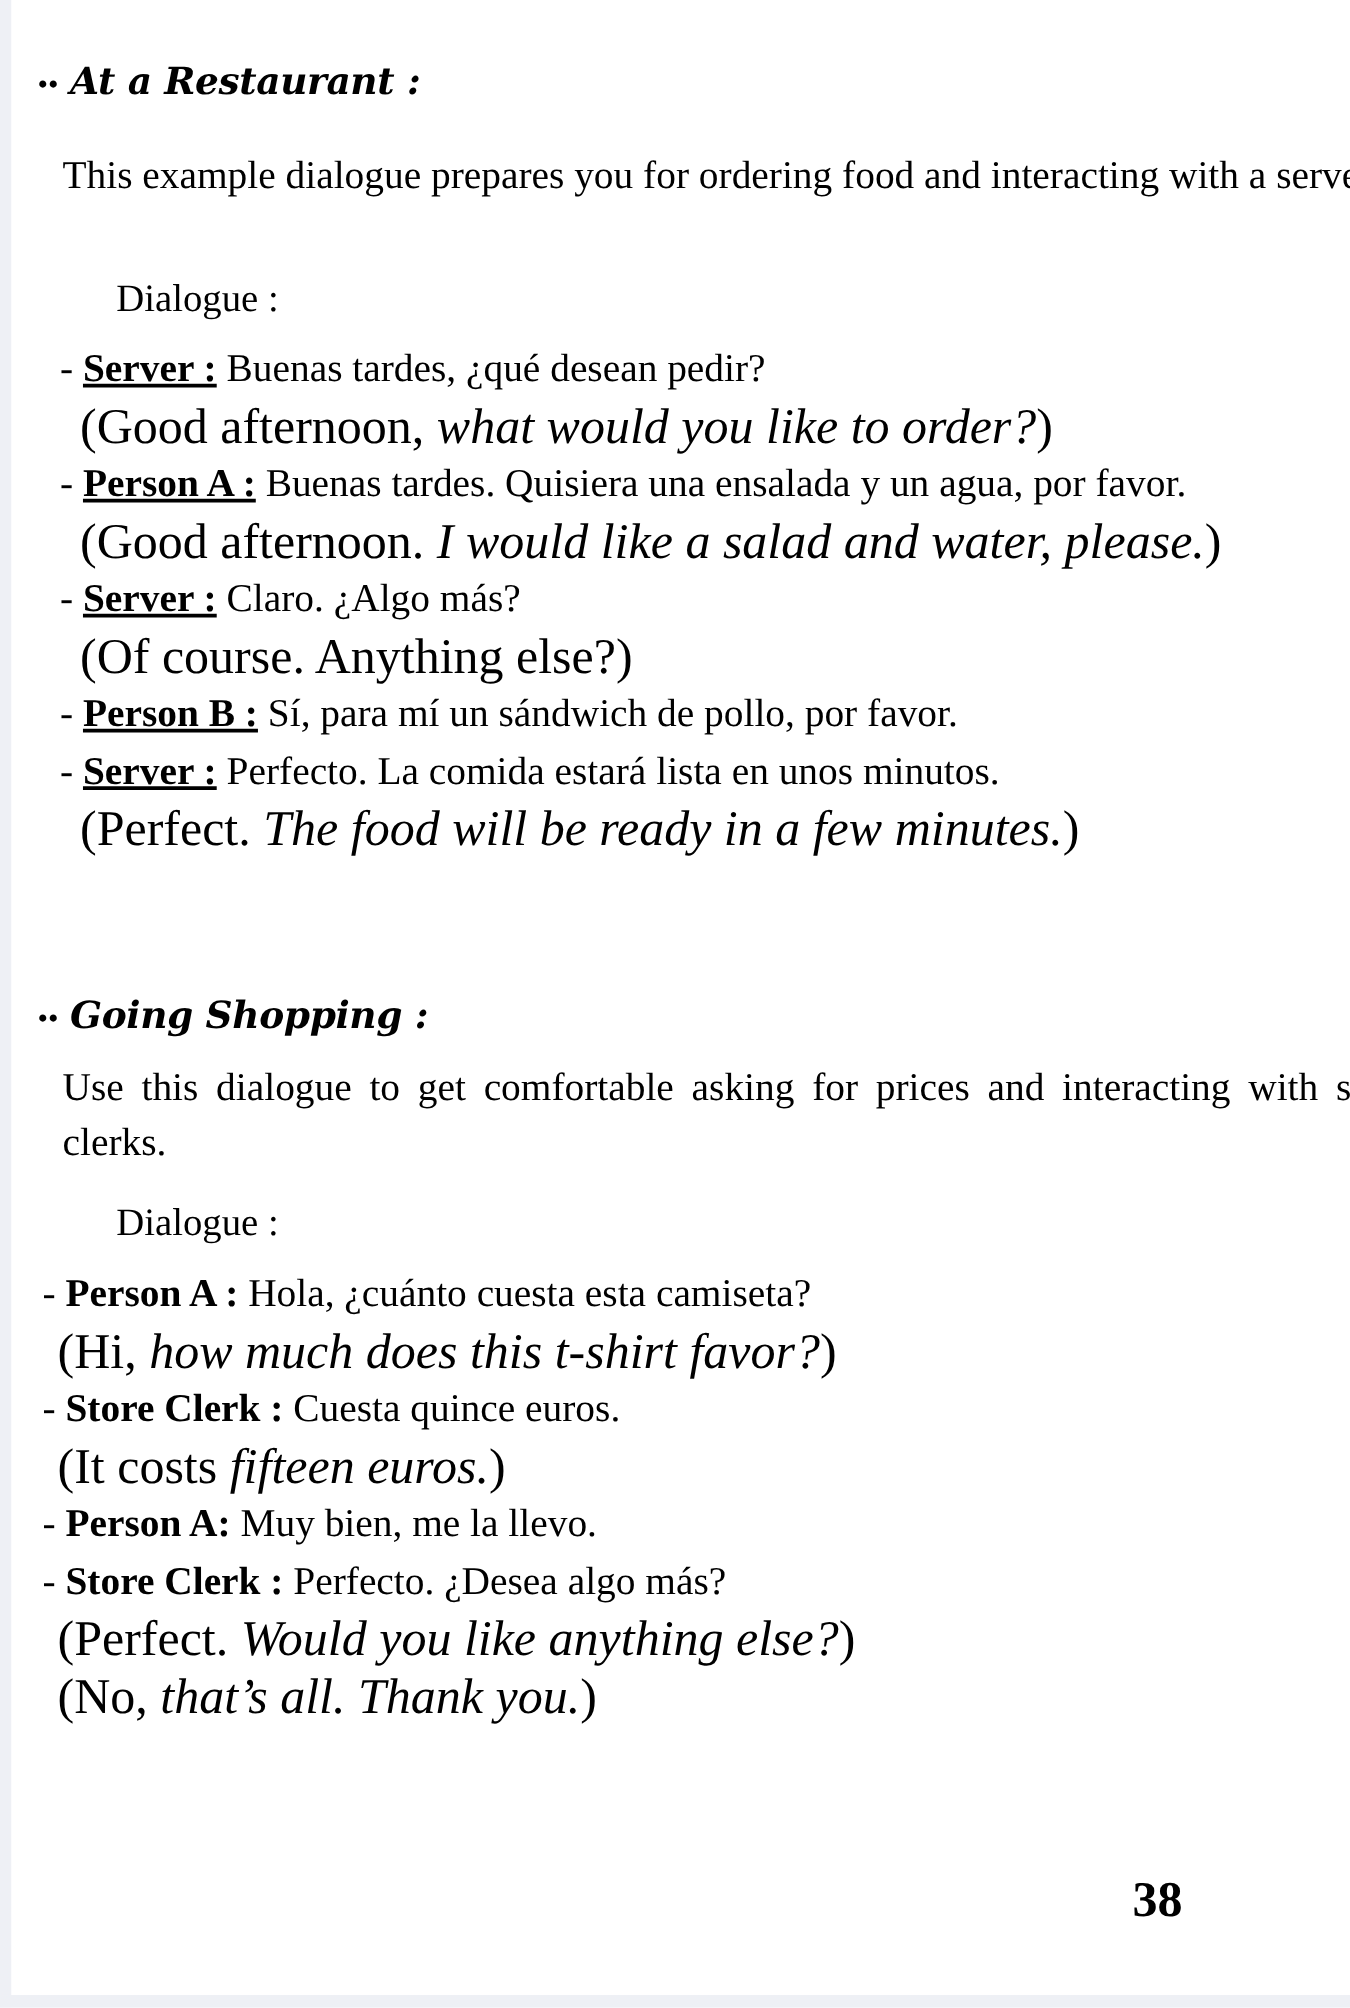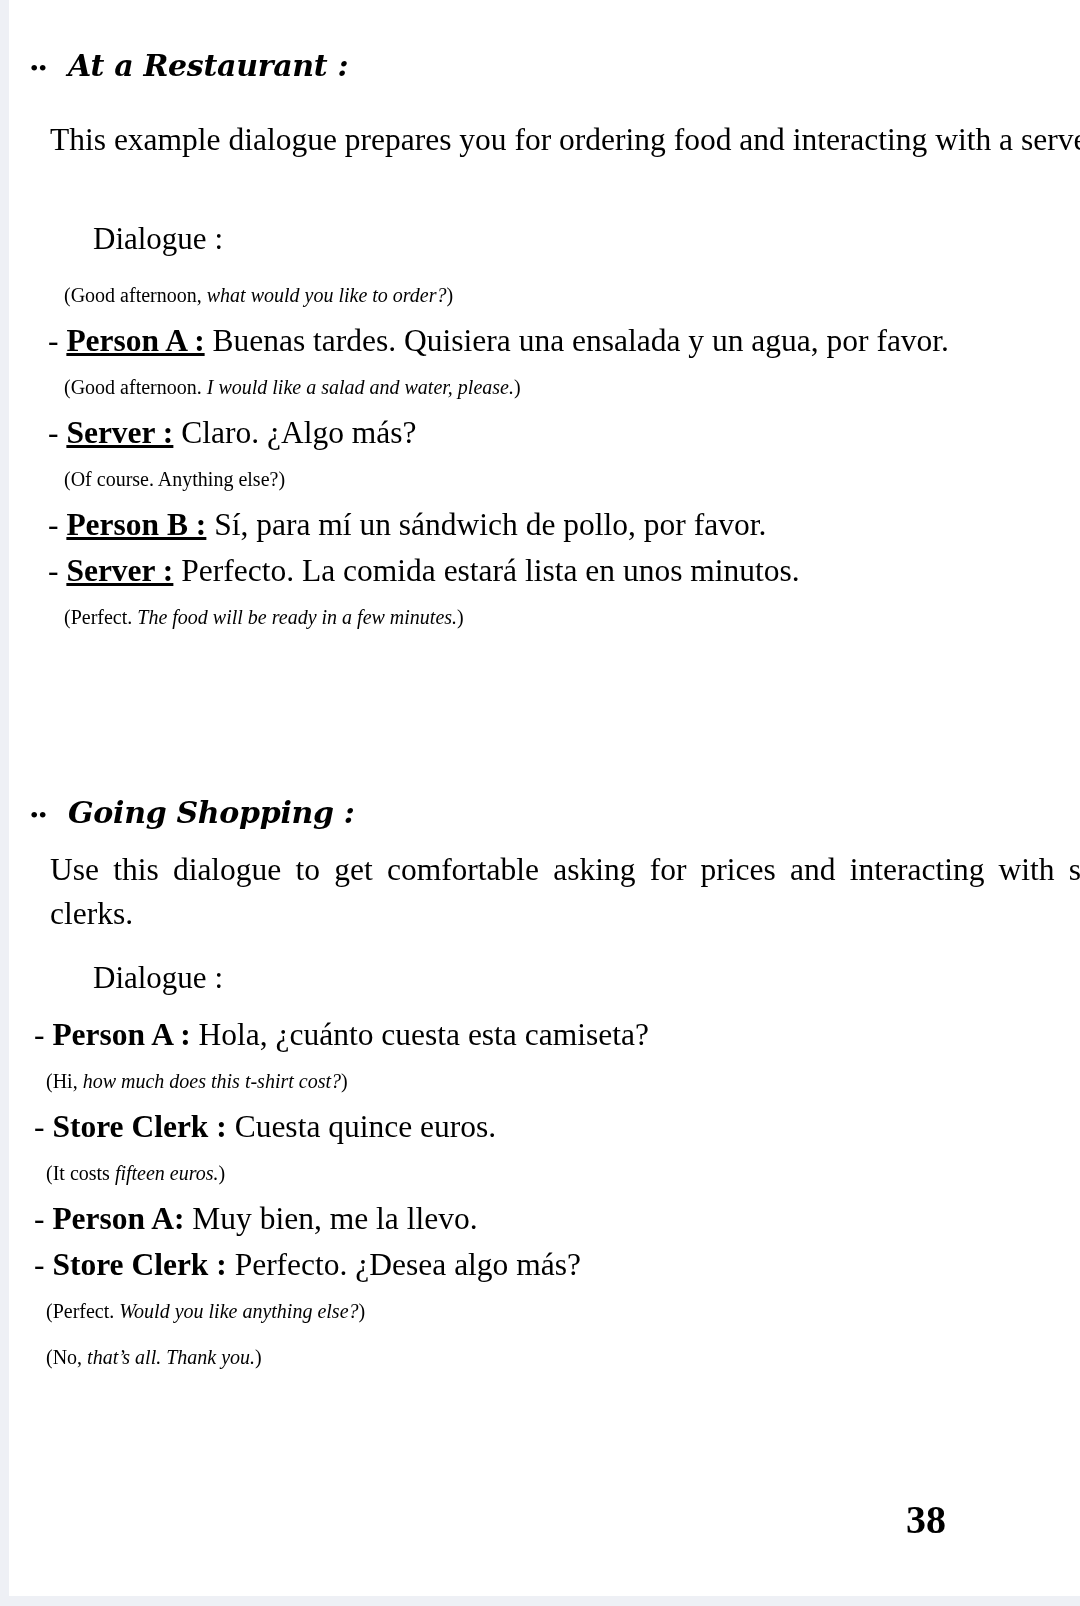--- a/index.html
+++ b/index.html
@@ -45,21 +45,20 @@
     flex: 0 0 26px;
   }
   .bullet-dot::before { content: "\2022"; }
   .bullet-title {
     font-family: "DejaVu Serif", "Liberation Serif", serif;
     font-weight: bold;
     font-style: italic;
     font-size: 30px;
     letter-spacing: -0.3px;
     white-space: pre;
-    margin-left: 12px;
   }
 
   
   .intro {
     margin: 0;
     padding: 0 57px 0 50px;
     font-size: 31.5px;
     line-height: 44px;
     text-align: justify;
     text-justify: inter-word;
@@ -75,21 +74,21 @@
 
   
   .dlg-line {
     font-size: 31.5px;
     line-height: 46px;
     white-space: normal;
   }
   .dlg-line.d1 { padding-left: 50px; text-indent: -2px; }
   .dlg-line.d2 { padding-left: 36px; text-indent: -2px; }
   .trans {
-    font-size: 20px;
+    font-size: 40px;
     line-height: 46px;
   }
   .trans.d1 { padding-left: 64px; }
   .trans.d2 { padding-left: 46px; }
   .trans i { font-style: italic; }
 
   .speaker {
     font-weight: bold;
   }
   .speaker.ul {
@@ -134,20 +133,24 @@
   </div>
 
   <p class="intro sec1-intro">This example dialogue prepares you for ordering food and interacting with a server.</p>
 
   <div class="dialogue-label sec1-dlabel">
     <span>Dialogue :</span>
   </div>
 
   <div class="sec1-lines">
 
+    <div class="dlg-line d1">
+      <span>-</span>
+      <span class="speaker ul">Server :</span><span> Buenas tardes, ¿qué desean pedir?</span>
+    </div>
     <div class="trans d1">
       <span>(Good afternoon,</span><i> what would you like to order?</i><span>)</span>
     </div>
 
     <div class="dlg-line d1">
       <span>-</span>
       <span class="speaker ul">Person A :</span><span> Buenas tardes. Quisiera una ensalada y un agua, por favor.</span>
     </div>
     <div class="trans d1">
       <span>(Good afternoon.</span><i> I would like a salad and water, please.</i><span>)</span>
@@ -187,21 +190,21 @@
     <span>Dialogue :</span>
   </div>
 
   <div class="sec2-lines">
 
     <div class="dlg-line d2">
       <span>-</span>
       <span class="speaker">Person A :</span><span> Hola, ¿cuánto cuesta esta camiseta?</span>
     </div>
     <div class="trans d2">
-      <span>(Hi,</span><i> how much does this t-shirt cost?</i><span>)</span>
+      <span>(Hi,</span><i> how much does this t-shirt favor?</i><span>)</span>
     </div>
 
     <div class="dlg-line d2">
       <span>-</span>
       <span class="speaker">Store Clerk :</span><span> Cuesta quince euros.</span>
     </div>
     <div class="trans d2">
       <span>(It costs</span><i> fifteen euros.</i><span>)</span>
     </div>
 

